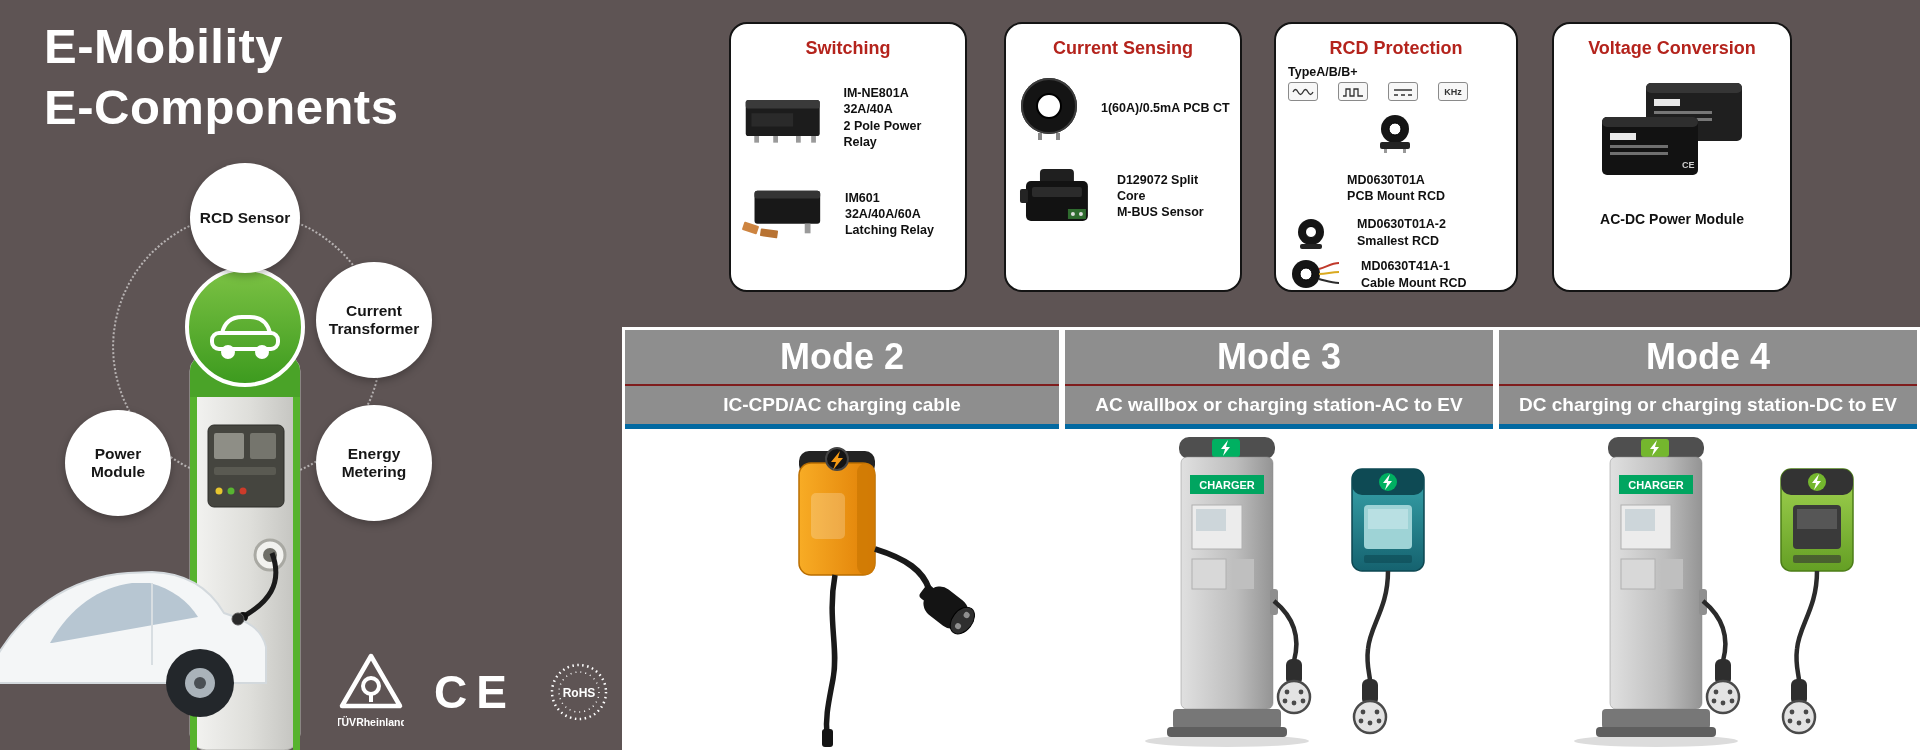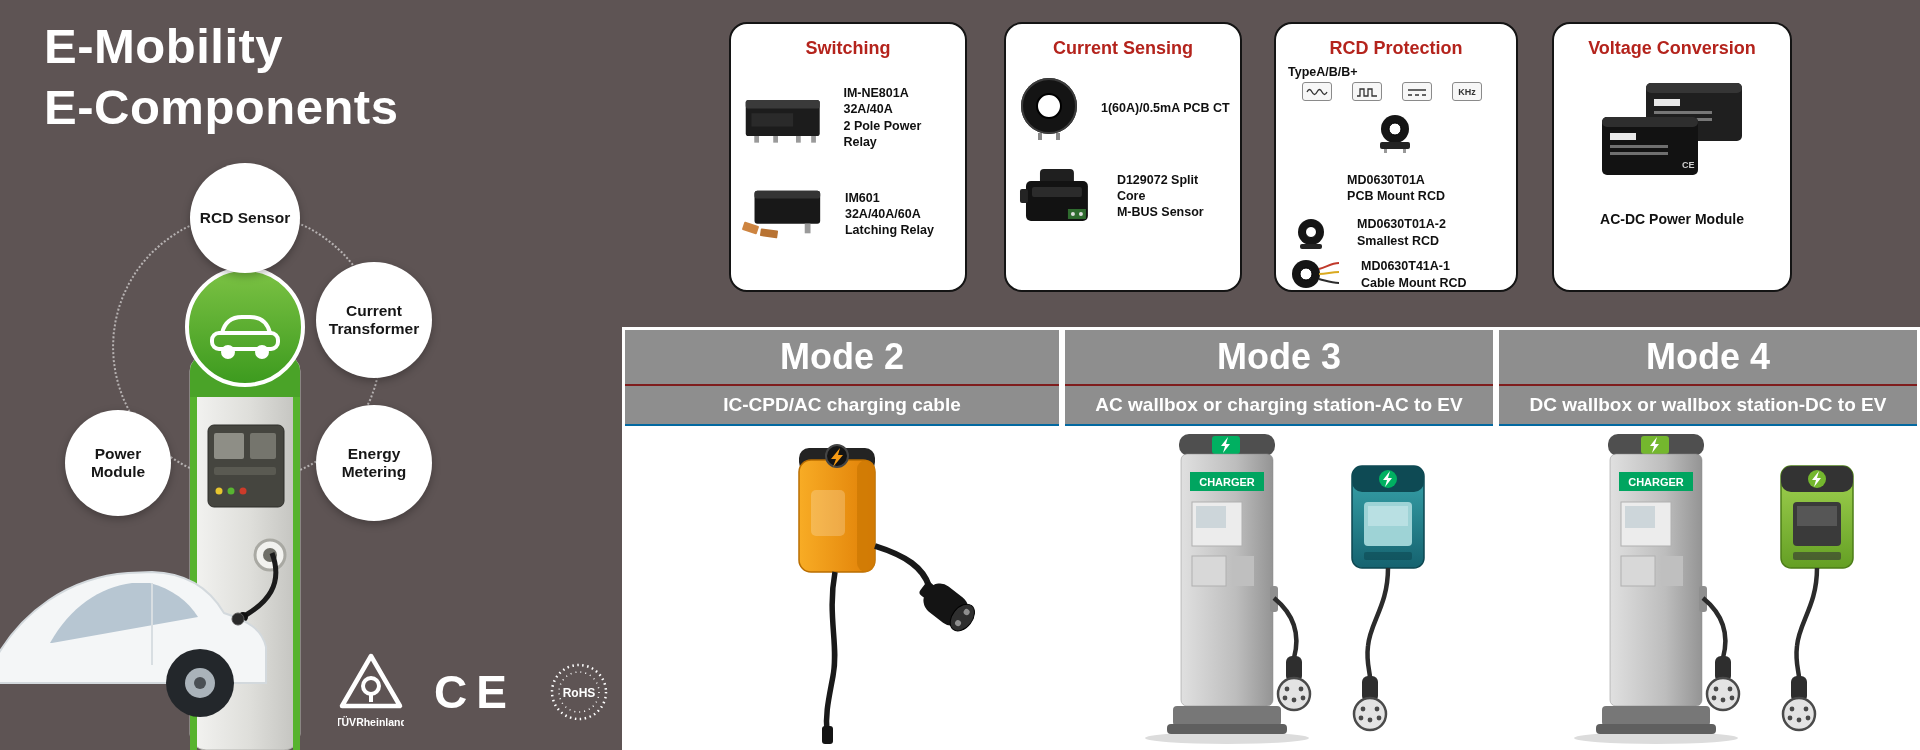--- a/index.html
+++ b/index.html
@@ -19,32 +19,32 @@
   .certs{position:absolute;left:338px;top:650px;display:flex;align-items:center;gap:30px;}
   .ce-text{font-size:46px;font-weight:700;color:#fff;letter-spacing:9px;}
 
   
   .card{position:absolute;top:22px;height:270px;background:#fff;border:2px solid #141414;
         border-radius:18px;box-sizing:border-box;padding:14px 10px 26px;}
   .card-title{text-align:center;color:#b4231c;font-weight:700;font-size:18px;}
   .prod-row{display:flex;align-items:center;gap:19px;}
   .prod-label{font-size:12.5px;font-weight:700;color:#101010;line-height:1.3;}
   .rcd-type{font-size:12.5px;font-weight:700;color:#101010;margin:6px 0 3px 2px;}
-  .rcd-icons{display:flex;gap:20px;align-items:center;margin-left:16px;}
+  .rcd-icons{display:flex;gap:20px;align-items:center;margin-left:2px;}
   .rcd-icon{width:28px;height:17px;border:1.5px solid #8a8a8a;border-radius:3px;background:#f7f7f7;
             display:flex;align-items:center;justify-content:center;font-size:9px;font-weight:700;color:#333;}
   .vc-label{text-align:center;font-size:14px;font-weight:700;color:#101010;margin-top:16px;}
 
   
   .mode{position:absolute;top:327px;height:423px;border:3px solid #fff;box-sizing:border-box;
         display:flex;flex-direction:column;background:#fff;}
   .mode-title{height:54px;background:#8e8e8e;color:#fff;font-size:36px;font-weight:800;
               display:flex;align-items:center;justify-content:center;border-bottom:2px solid #7f1d1d;flex:0 0 auto;}
   .mode-sub{height:38px;background:#8e8e8e;color:#fff;font-size:19px;font-weight:700;
-            display:flex;align-items:center;justify-content:center;border-bottom:2px solid #0369a1;flex:0 0 auto;}
+            display:flex;align-items:center;justify-content:center;border-bottom:5px solid #0369a1;flex:0 0 auto;}
   .mode-body{flex:1;background:#fff;overflow:hidden;}
   .mode-body svg{display:block;margin:0 auto;}
 </style>
 </head>
 <body>
 
 <div class="stage">
 
   <div class="main-title">
     <div>E-Mobility</div>
@@ -351,21 +351,21 @@
         <rect x="284" y="80" width="40" height="20" fill="#bfe4e6" opacity=".8"></rect>
         <rect x="280" y="126" width="48" height="8" rx="2" fill="#0e4a54" opacity=".6"></rect>
         <path d="M304,142 C304,180 286,196 284,220 C282,236 286,246 286,252" stroke="#2b2b2b" stroke-width="4.5" fill="none"></path>
         <use href="#m3conn" x="286" y="288"></use>
       </svg>
     </div>
   </div>
 
   <div class="mode" style="left:1496px;width:424px;">
     <div class="mode-title">Mode 4</div>
-    <div class="mode-sub">DC wallbox or wallbox station-DC to EV</div>
+    <div class="mode-sub">DC charging or charging station-DC to EV</div>
     <div class="mode-body">
       <svg width="390" height="320" viewBox="0 0 390 320">
         <defs>
           <linearGradient id="m4gp" x1="0" y1="0" x2="1" y2="0">
             <stop offset="0" stop-color="#e0e0e0"></stop>
               <stop offset=".6" stop-color="#bdbdbd"></stop>
               <stop offset="1" stop-color="#949494"></stop>
           </linearGradient>
           <linearGradient id="m4gg" x1="0" y1="0" x2="0" y2="1">
             <stop offset="0" stop-color="#a3d452"></stop>

